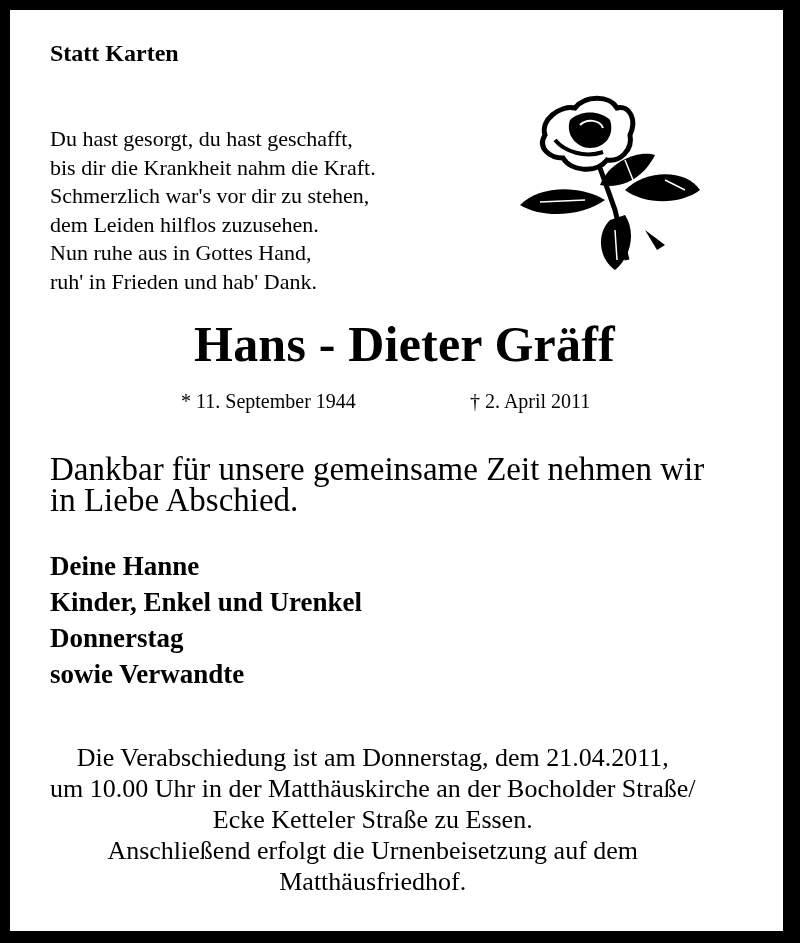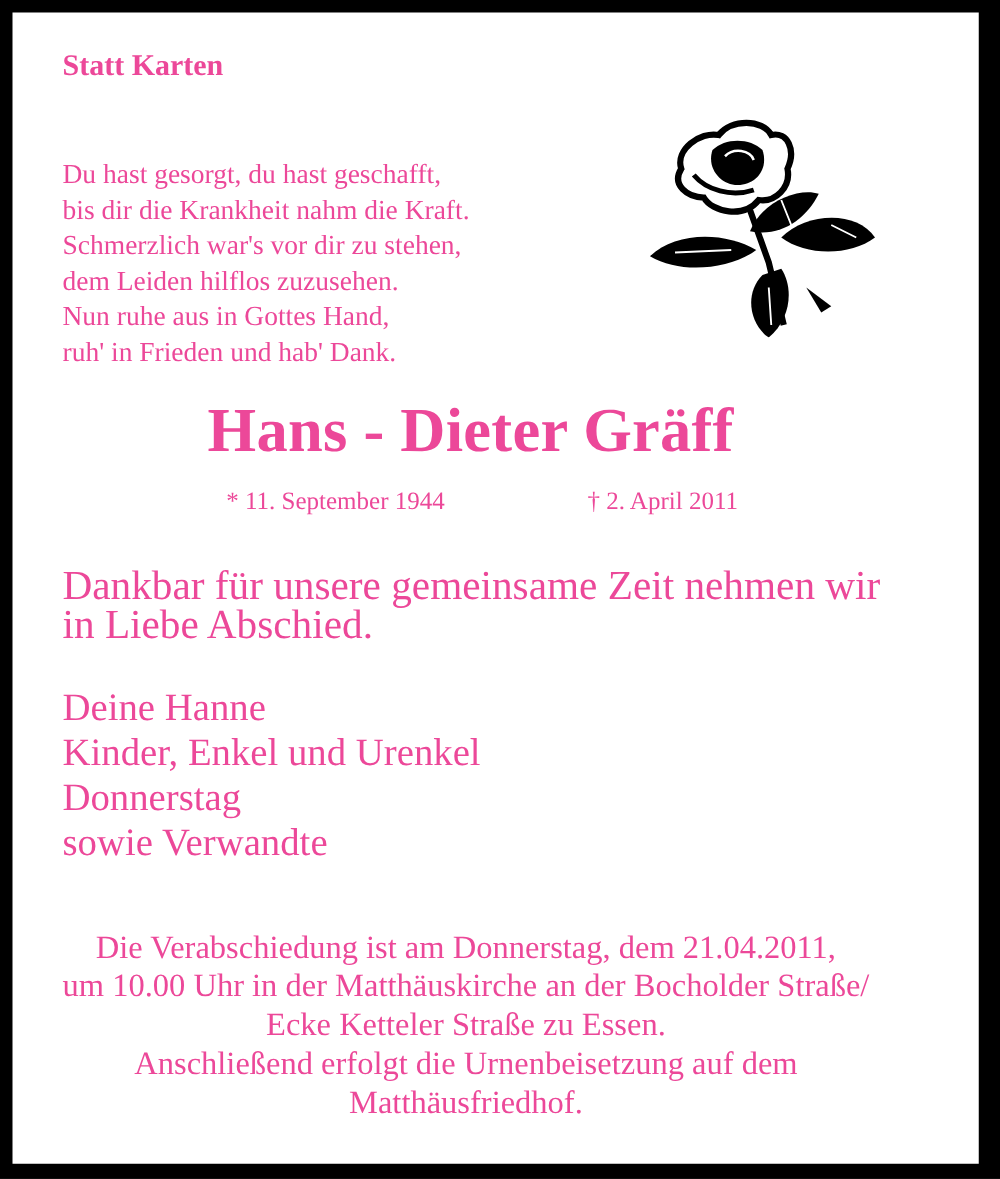--- a/index.html
+++ b/index.html
@@ -1,30 +1,30 @@
 <!DOCTYPE html>
 <html><head>
 <meta charset="utf-8">
 <style>
   html, body { margin:0; padding:0; background:#000; }
   body { width:800px; height:943px; position:relative; overflow:hidden; }
   .card {
     position:absolute; left:10px; top:10px; width:773px; height:921px;
-    background:#fff; color:#ec4899;
+    background:#fff; color:#000000;
     font-family:"Liberation Serif", "DejaVu Serif", serif;
   }
   .heading { position:absolute; left:40px; top:30px; font-size:24px; font-weight:bold; }
   .poem { position:absolute; left:40px; top:115px; font-size:22px; line-height:28.5px; }
   .poem div { white-space:nowrap; }
   .rose { position:absolute; left:505px; top:80px; width:190px; height:180px; }
-  .name { position:absolute; left:0; width:733px; top:305px; text-align:center; font-size:50px; font-weight:bold; letter-spacing:0.2px; }
+  .name { position:absolute; left:0; width:733px; top:305px; text-align:center; font-size:50px; font-weight:bold; letter-spacing:0.2px;padding-left:28px; }
   .born { position:absolute; left:140px; top:380px; font-size:20px;margin-left:31px; }
   .died { position:absolute; left:460px; top:380px; font-size:20px; }
   .thanks { position:absolute; left:40px; top:444px; font-size:33px; line-height:31px; width:680px; }
-  .family { position:absolute; left:40px; top:538px; font-size:31px; font-weight:normal; line-height:36px; }
+  .family { position:absolute; left:40px; top:538px; font-size:27px; font-weight:bold; line-height:36px; }
   .family div { white-space:nowrap; }
   .service { position:absolute; left:40px; top:732px; font-size:26px; line-height:31px; }
   .service div { white-space:nowrap;text-align:center; }
 </style>
 </head>
 <body>
 
 <div class="card">
   <div class="heading">Statt Karten</div>
 

